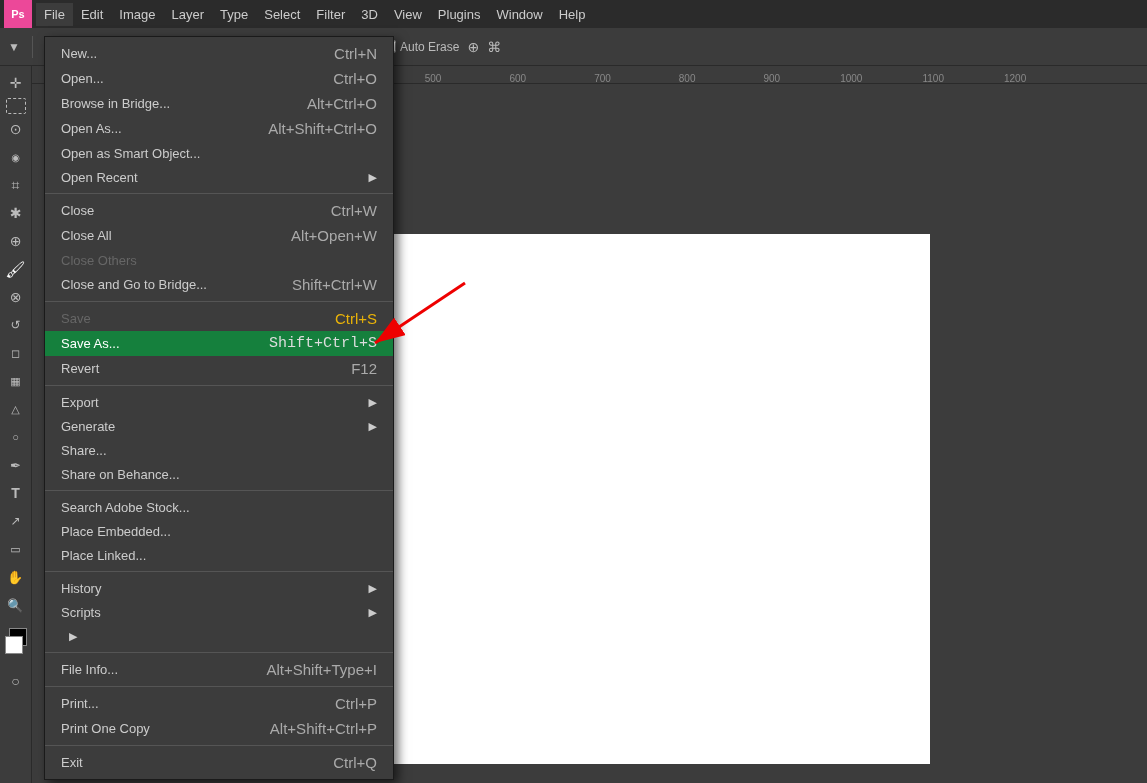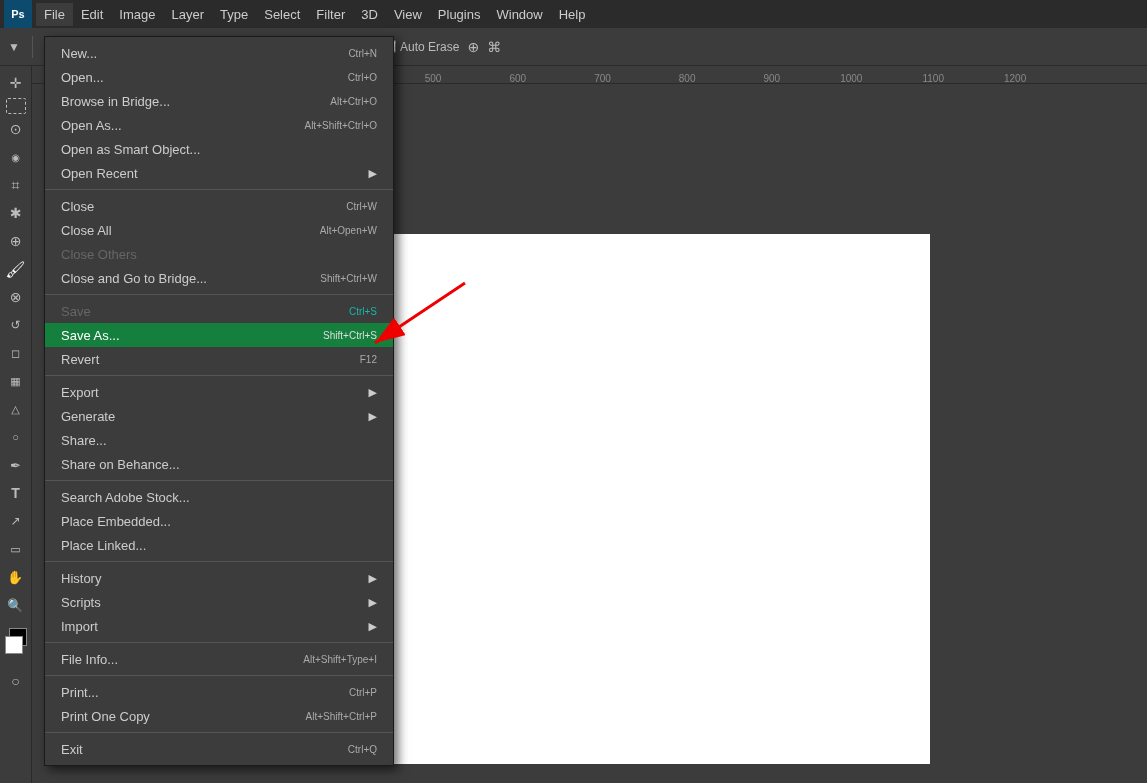--- a/index.html
+++ b/index.html
@@ -20,21 +20,21 @@
       background: #2b2b2b;
       display: flex;
       align-items: center;
       padding: 0 4px;
       position: relative;
       z-index: 100;
     }
     .ps-logo {
       width: 28px;
       height: 28px;
-      background: #0c4a6e;
+      background: #ec4899;
       display: flex;
       align-items: center;
       justify-content: center;
       color: #fff;
       font-size: 11px;
       font-weight: bold;
       margin-right: 4px;
       flex-shrink: 0;
     }
     .menu-item {
@@ -174,25 +174,25 @@
       cursor: pointer;
       color: #ccc;
       font-size: 13px;
       position: relative;
       min-height: 24px;
     }
     .menu-row.highlighted { background: #15803d; color: #fff; }
     .menu-row.disabled { color: #666; cursor: default; }
     .menu-row .label { flex: 1; }
     .menu-row .shortcut {
-      font-size: 10px;
+      font-size: 15px;
       color: #aaa;
       margin-left: 16px;
     }
-    .menu-row.highlighted .shortcut { color: #ddd; }
+    .menu-row.highlighted .shortcut { color: #ddd; font-family: Liberation Mono, monospace; }
     .menu-row .arrow {
       margin-left: 8px;
       font-size: 11px;
     }
     .menu-separator {
       height: 1px;
       background: #555;
       margin: 4px 0;
     }
 
@@ -347,21 +347,21 @@
     <div class="menu-row disabled">
       <span class="label">Close Others</span>
     </div>
     <div class="menu-row">
       <span class="label">Close and Go to Bridge...</span>
       <span class="shortcut">Shift+Ctrl+W</span>
     </div>
     <div class="menu-separator"></div>
     <div class="menu-row disabled">
       <span class="label">Save</span>
-      <span class="shortcut" style="color:#14b8a6;">Ctrl+S</span>
+      <span class="shortcut" style="color:#eab308;">Ctrl+S</span>
     </div>
     <div class="menu-row highlighted">
       <span class="label">Save As...</span>
       <span class="shortcut">Shift+Ctrl+S</span>
     </div>
     <div class="menu-row">
       <span class="label">Revert</span>
       <span class="shortcut">F12</span>
     </div>
     <div class="menu-separator"></div>
@@ -392,21 +392,20 @@
     <div class="menu-separator"></div>
     <div class="menu-row">
       <span class="label">History</span>
       <span class="arrow">▶</span>
     </div>
     <div class="menu-row">
       <span class="label">Scripts</span>
       <span class="arrow">▶</span>
     </div>
     <div class="menu-row">
-      <span class="label">Import</span>
       <span class="arrow">▶</span>
     </div>
     <div class="menu-separator"></div>
     <div class="menu-row">
       <span class="label">File Info...</span>
       <span class="shortcut">Alt+Shift+Type+I</span>
     </div>
     <div class="menu-separator"></div>
     <div class="menu-row">
       <span class="label">Print...</span>

